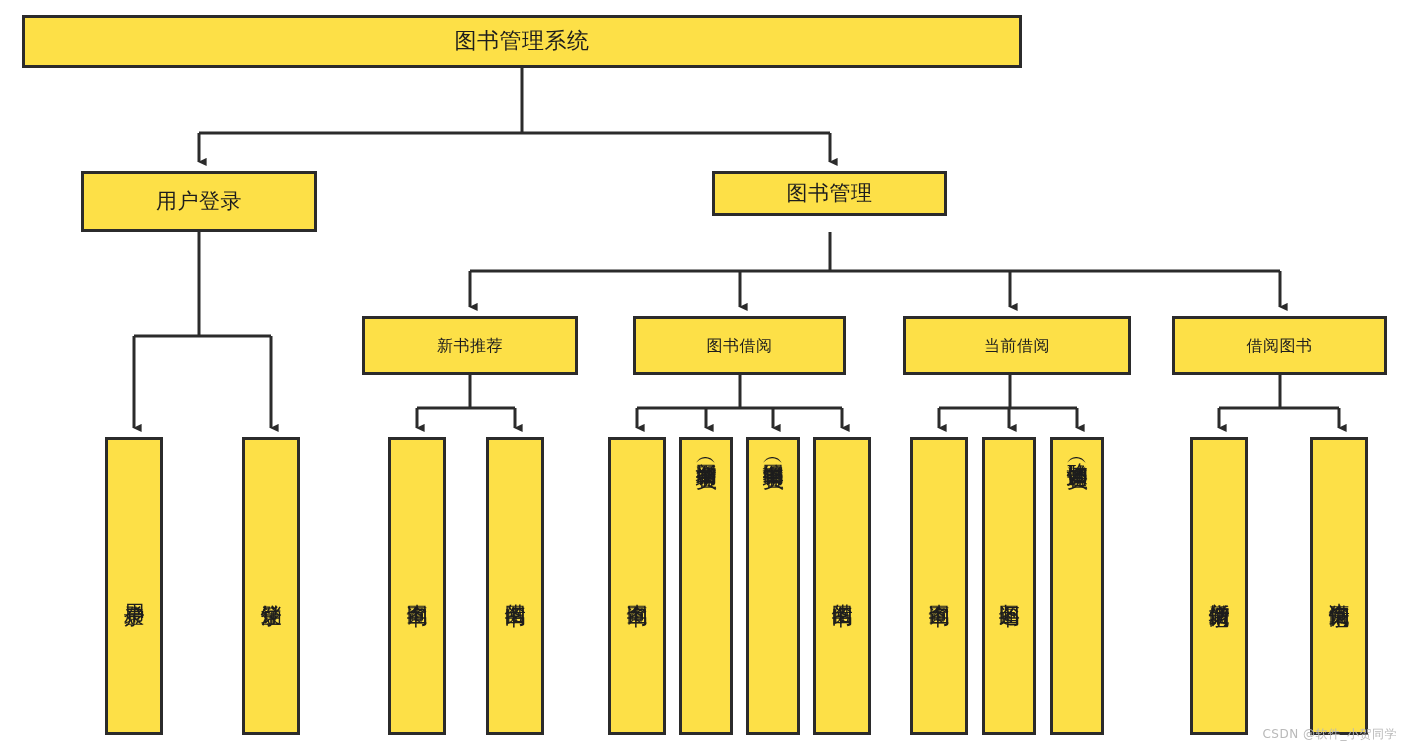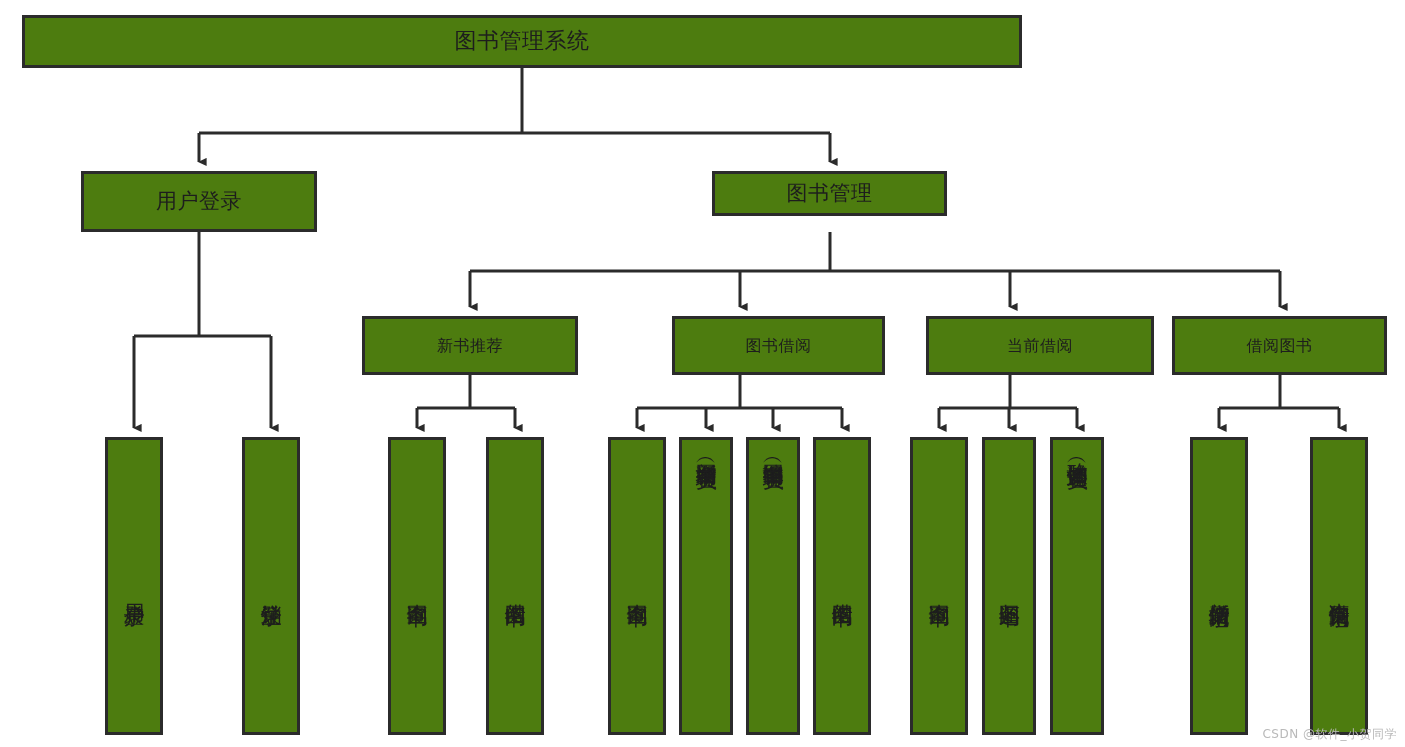--- a/index.html
+++ b/index.html
@@ -17,21 +17,21 @@
   }
   #diagram-root {
     position: relative;
     width: 1405px;
     height: 747px;
   }
   .node-box {
     position: absolute;
     box-sizing: border-box;
     border: 3px solid #2b2b2b;
-    background: #4d7c0f;
+    background: #fde047;
     display: flex;
     align-items: center;
     justify-content: center;
   }
   .node-box.level-1 {
     border-width: 3px;
   }
   .node-box.level-2,
   .node-box.level-3 {
     border-width: 3px;
@@ -151,26 +151,26 @@
       <div class="node-box level-2" style="left: 712px; top: 171px; width: 235px; height: 45px;">
         <div class="leaf-label-wrap">
           <span class="node-label">图书管理</span>
         </div>
       </div>
       <div class="node-box level-3" style="left: 362px; top: 316px; width: 216px; height: 59px;">
         <div class="leaf-label-wrap">
           <span class="node-label">新书推荐</span>
         </div>
       </div>
-      <div class="node-box level-3" style="left: 633px; top: 316px; width: 213px; height: 59px; margin-left: 39px;">
+      <div class="node-box level-3" style="left: 633px; top: 316px; width: 213px; height: 59px;">
         <div class="leaf-label-wrap">
           <span class="node-label">图书借阅</span>
         </div>
       </div>
-      <div class="node-box level-3" style="left: 903px; top: 316px; width: 228px; height: 59px; margin-left: 23px;">
+      <div class="node-box level-3" style="left: 903px; top: 316px; width: 228px; height: 59px;">
         <div class="leaf-label-wrap">
           <span class="node-label">当前借阅</span>
         </div>
       </div>
       <div class="node-box level-3" style="left: 1172px; top: 316px; width: 215px; height: 59px;">
         <div class="leaf-label-wrap">
           <span class="node-label">借阅图书</span>
         </div>
       </div>
       <div class="node-box level-4 leaf" style="left: 105px; top: 437px; width: 58px; height: 298px;">

